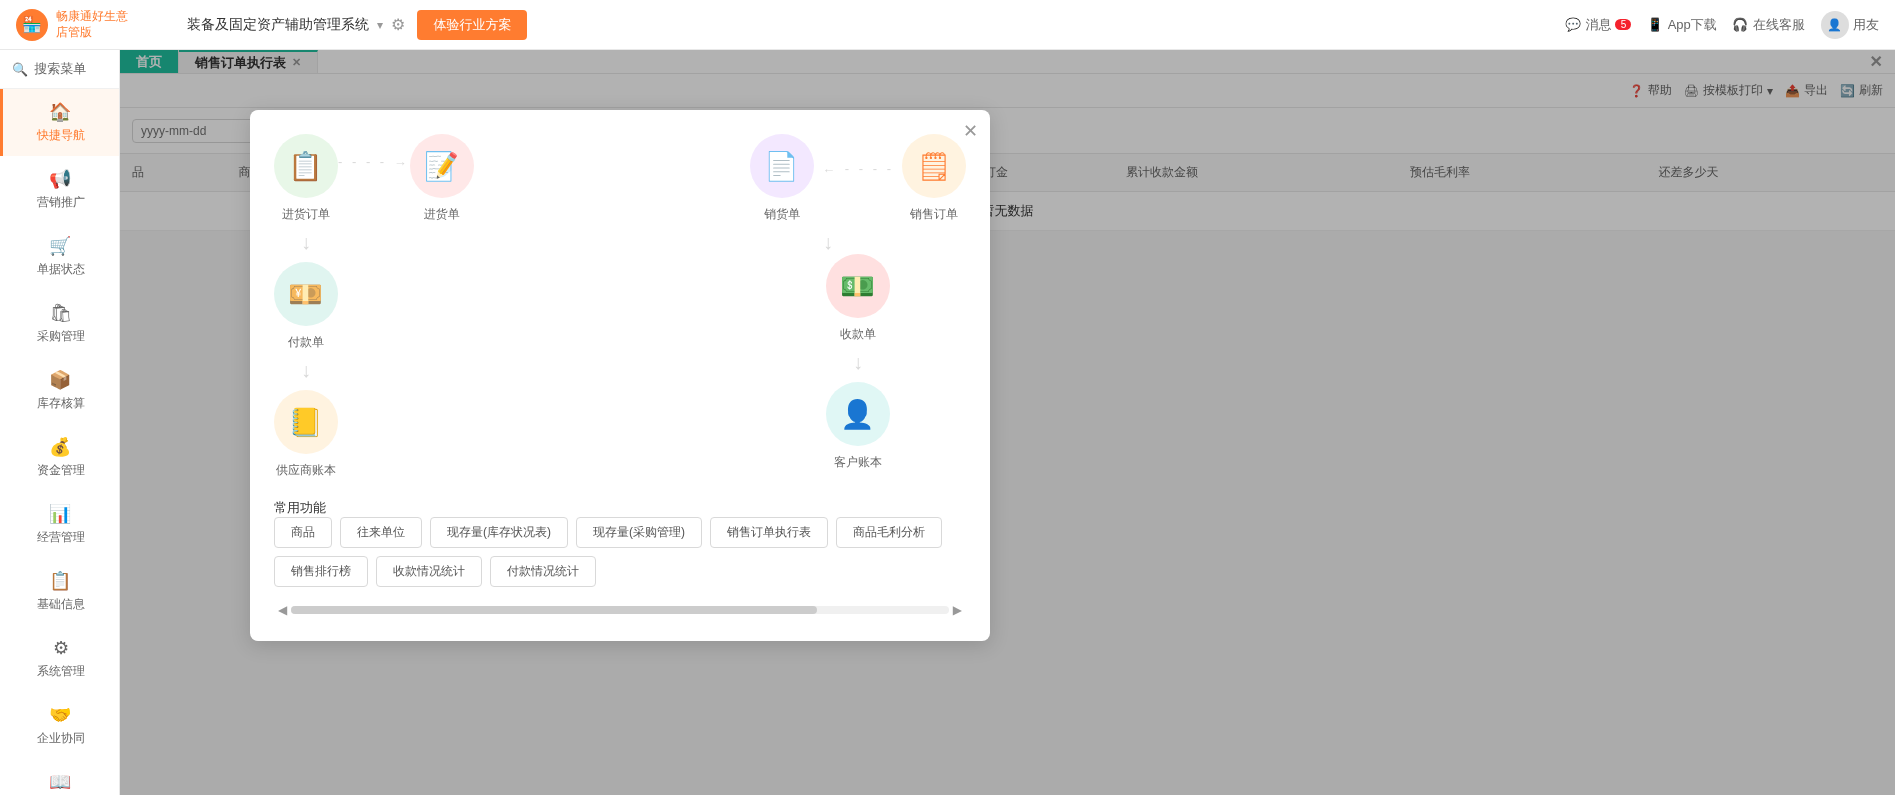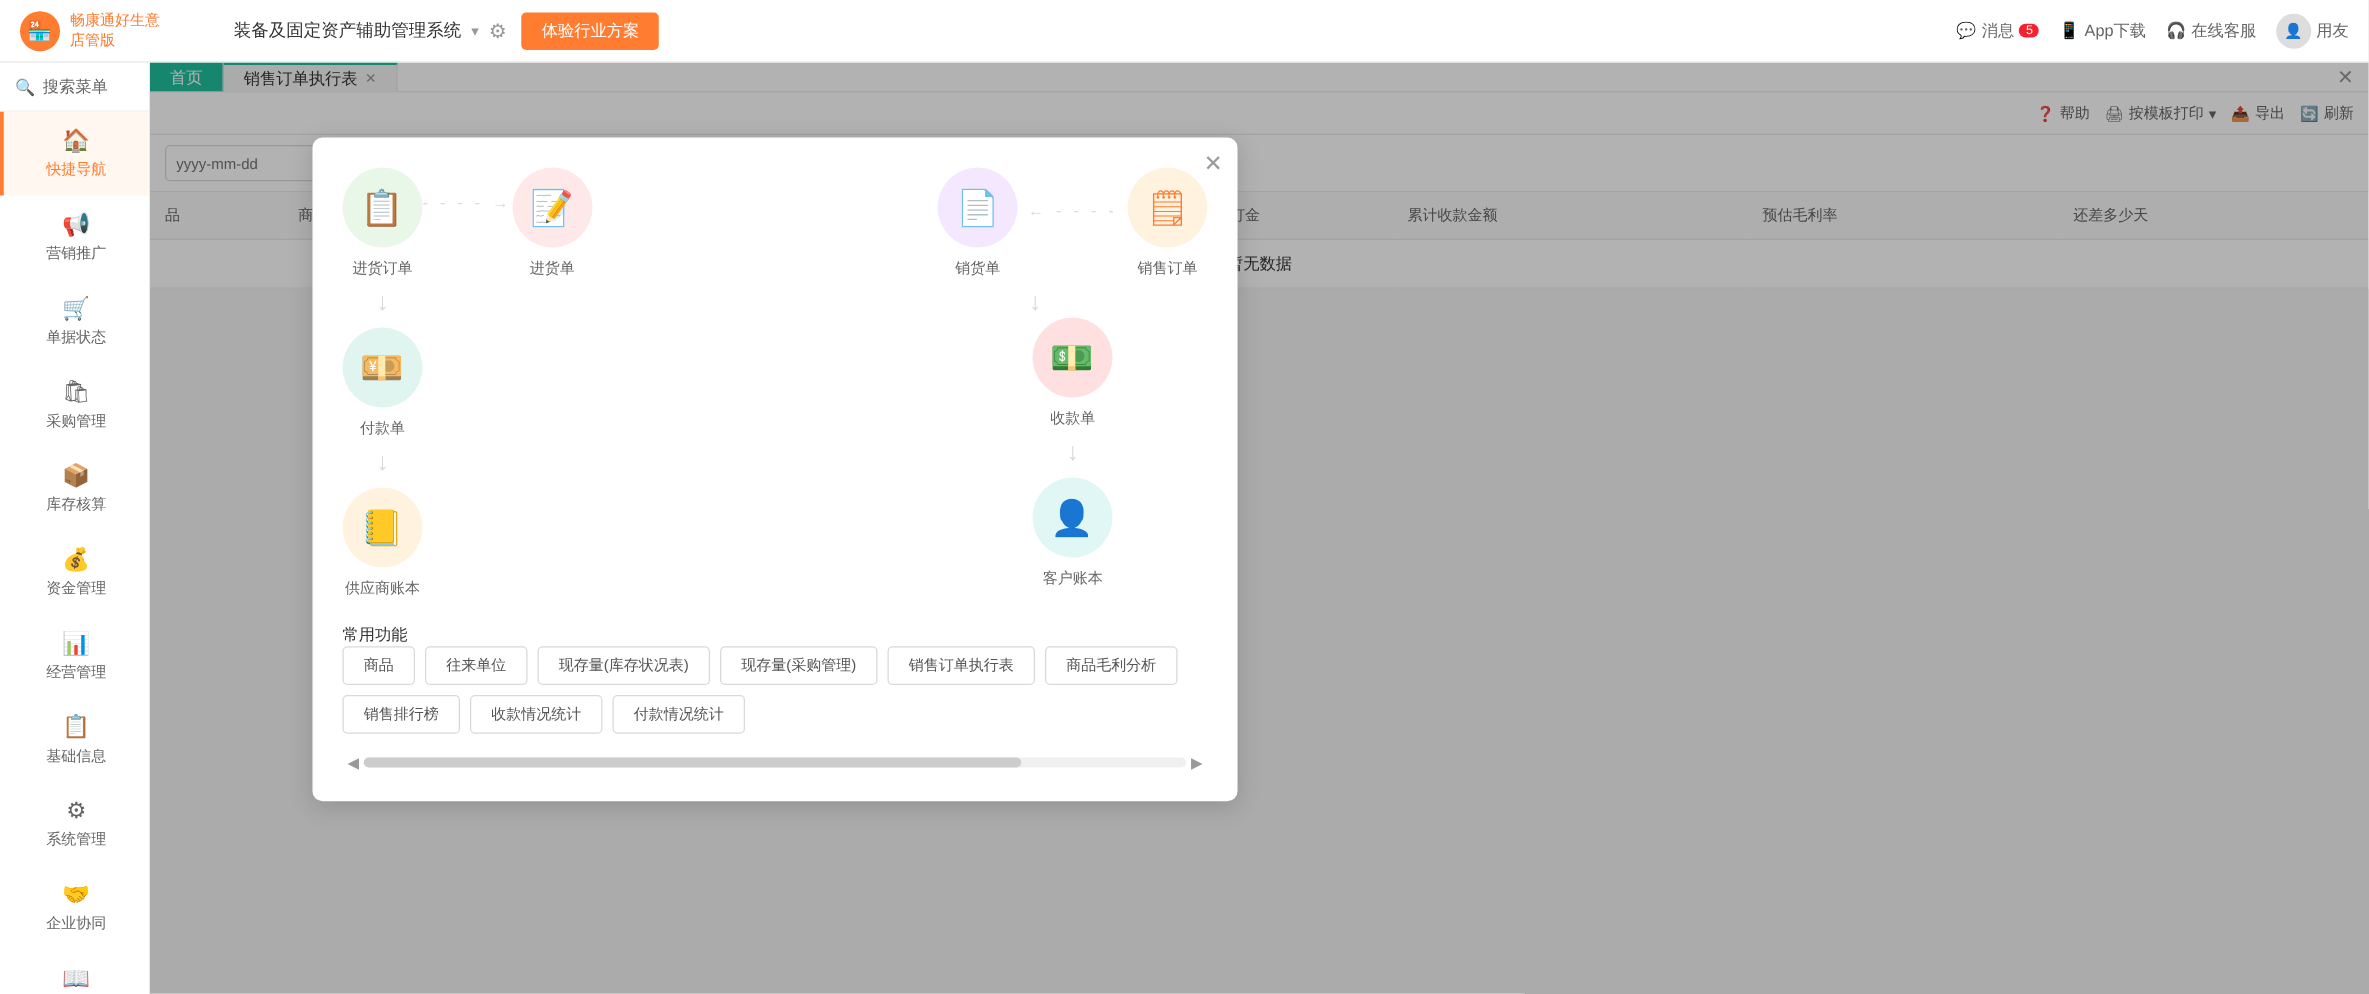--- a/index.html
+++ b/index.html
@@ -28,32 +28,32 @@
     .sidebar-search { display: flex; align-items: center; gap: 6px; padding: 10px 12px; color: #666; font-size: 13px; cursor: pointer; border-bottom: 1px solid #f0f0f0; }
     .sidebar-item { display: flex; flex-direction: column; align-items: center; padding: 12px 8px; cursor: pointer; border-left: 3px solid transparent; color: #666; font-size: 12px; gap: 4px; }
     .sidebar-item.active { background: #fff7f0; border-left-color: #ff7c30; color: #ff7c30; }
     .sidebar-item-icon { font-size: 18px; }
     .sidebar-item.active .sidebar-item-icon { color: #ff7c30; }
 
     
     .main { flex: 1; display: flex; flex-direction: column; overflow: hidden; position: relative; }
 
     
-    .tab-bar { display: flex; align-items: center; background: #fff; border-bottom: 1px solid #e8e8e8; height: 24px; padding: 0 0; }
+    .tab-bar { display: flex; align-items: center; background: #fff; border-bottom: 1px solid #e8e8e8; height: 24px; padding: 0 0; font-weight: bold; }
     .tab { display: flex; align-items: center; gap: 6px; padding: 0 16px; height: 100%; font-size: 13px; cursor: pointer; border-right: 1px solid #e8e8e8; color: #666; }
     .tab.home { background: #20c0a0; color: white; }
     .tab.active { background: #f5f5f5; color: #333; border-top: 2px solid #20c0a0; }
     .tab-close { color: #999; font-size: 11px; cursor: pointer; }
 
     
     .toolbar { display: flex; align-items: center; justify-content: flex-end; gap: 12px; padding: 8px 12px; background: #fff; border-bottom: 1px solid #e8e8e8; }
     .toolbar-btn { display: flex; align-items: center; gap: 4px; font-size: 12px; color: #666; cursor: pointer; }
 
     
-    .filter-bar { display: flex; gap: 12px; padding: 8px 12px; background: #fff; border-bottom: 1px solid #e8e8e8; flex-wrap: wrap; }
+    .filter-bar { display: flex; align-items: center; gap: 12px; padding: 8px 12px; background: #fff; border-bottom: 1px solid #e8e8e8; flex-wrap: wrap; }
     .filter-input { border: 1px solid #d9d9d9; border-radius: 4px; padding: 4px 8px; font-size: 12px; color: #333; width: 130px; }
     .filter-select { border: 1px solid #d9d9d9; border-radius: 4px; padding: 4px 8px; font-size: 12px; color: #333; width: 120px; appearance: none; background: white; }
     .query-btn { background: #ff7c30; color: white; border: none; border-radius: 4px; padding: 5px 16px; font-size: 12px; cursor: pointer; }
     .settings-btn { background: white; border: 1px solid #d9d9d9; border-radius: 4px; padding: 5px 12px; font-size: 12px; cursor: pointer; color: #666; }
     .more-conditions { color: #20c0a0; font-size: 12px; cursor: pointer; }
 
     
     .table-container { background: #fff; }
     .data-table { width: 100%; border-collapse: collapse; font-size: 12px; }
     .data-table th { background: #fafafa; border-bottom: 1px solid #e8e8e8; padding: 10px 12px; text-align: left; color: #666; font-weight: normal; white-space: nowrap; }

